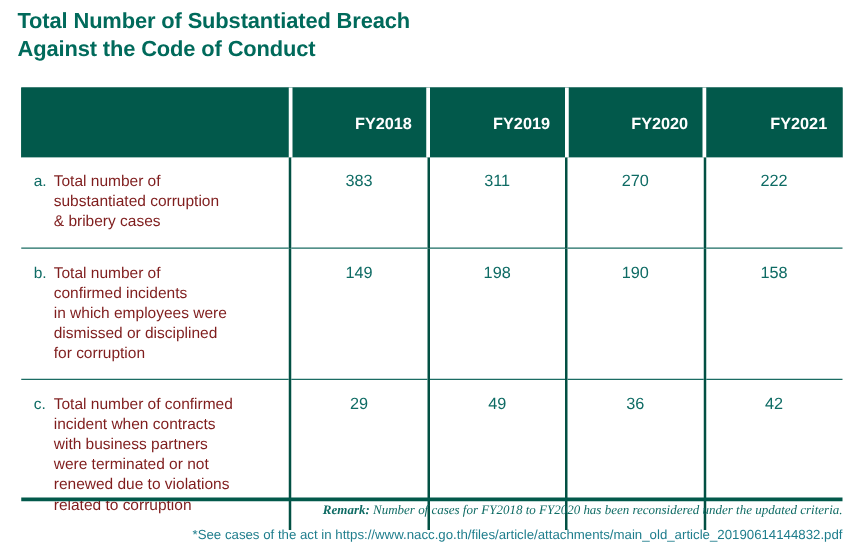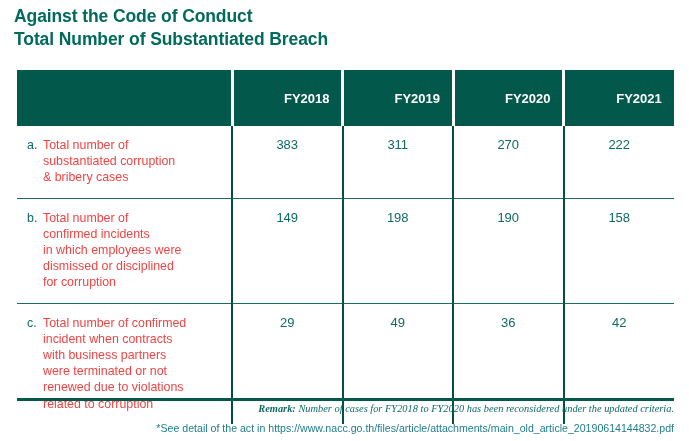--- a/index.html
+++ b/index.html
@@ -105,21 +105,21 @@
     display: flex;
     align-items: flex-start;
   }
   .item-marker {
     flex: 0 0 auto;
     width: 16px;
     color: #0E6B64;
   }
   .item-text {
     flex: 1 1 auto;
-    color: #ef4444;
+    color: #7f1d1d;
     white-space: pre-line;
   }
 
   
   tbody tr.row-a td { height: 66px; }
   tbody tr.row-b td { height: 92px; }
   tbody tr.row-c td { height: 110px; }
 
   
   .table-bottom-rule {
@@ -157,22 +157,22 @@
     white-space: nowrap;
     text-align: right;
   }
 </style>
 </head>
 <body>
 
 <div class="page">
 
   <div class="title-block">
+    <div class="title-line">Total Number of Substantiated Breach</div>
     <div class="title-line">Against the Code of Conduct</div>
-    <div class="title-line">Total Number of Substantiated Breach</div>
   </div>
 
   <div class="table-wrap">
     <table class="data-table">
       <thead>
         <tr>
           <th class="label-col"></th>
           <th class="year-col">FY2018</th>
           <th class="year-col">FY2019</th>
           <th class="year-col">FY2020</th>
@@ -228,15 +228,15 @@
           <td class="year-cell">42</td>
         </tr>
       </tbody>
     </table>
   </div>
 
   <div class="table-bottom-rule"></div>
 
   <div class="remark"><b>Remark:</b><span> Number of cases for FY2018 to FY2020 has been reconsidered under the updated criteria.</span></div>
 
-  <div class="source-note">*See detail of the act in https://www.nacc.go.th/files/article/attachments/main_old_article_20190614144832.pdf</div>
+  <div class="source-note">*See cases of the act in https://www.nacc.go.th/files/article/attachments/main_old_article_20190614144832.pdf</div>
 
 </div>
 
 </body></html>

